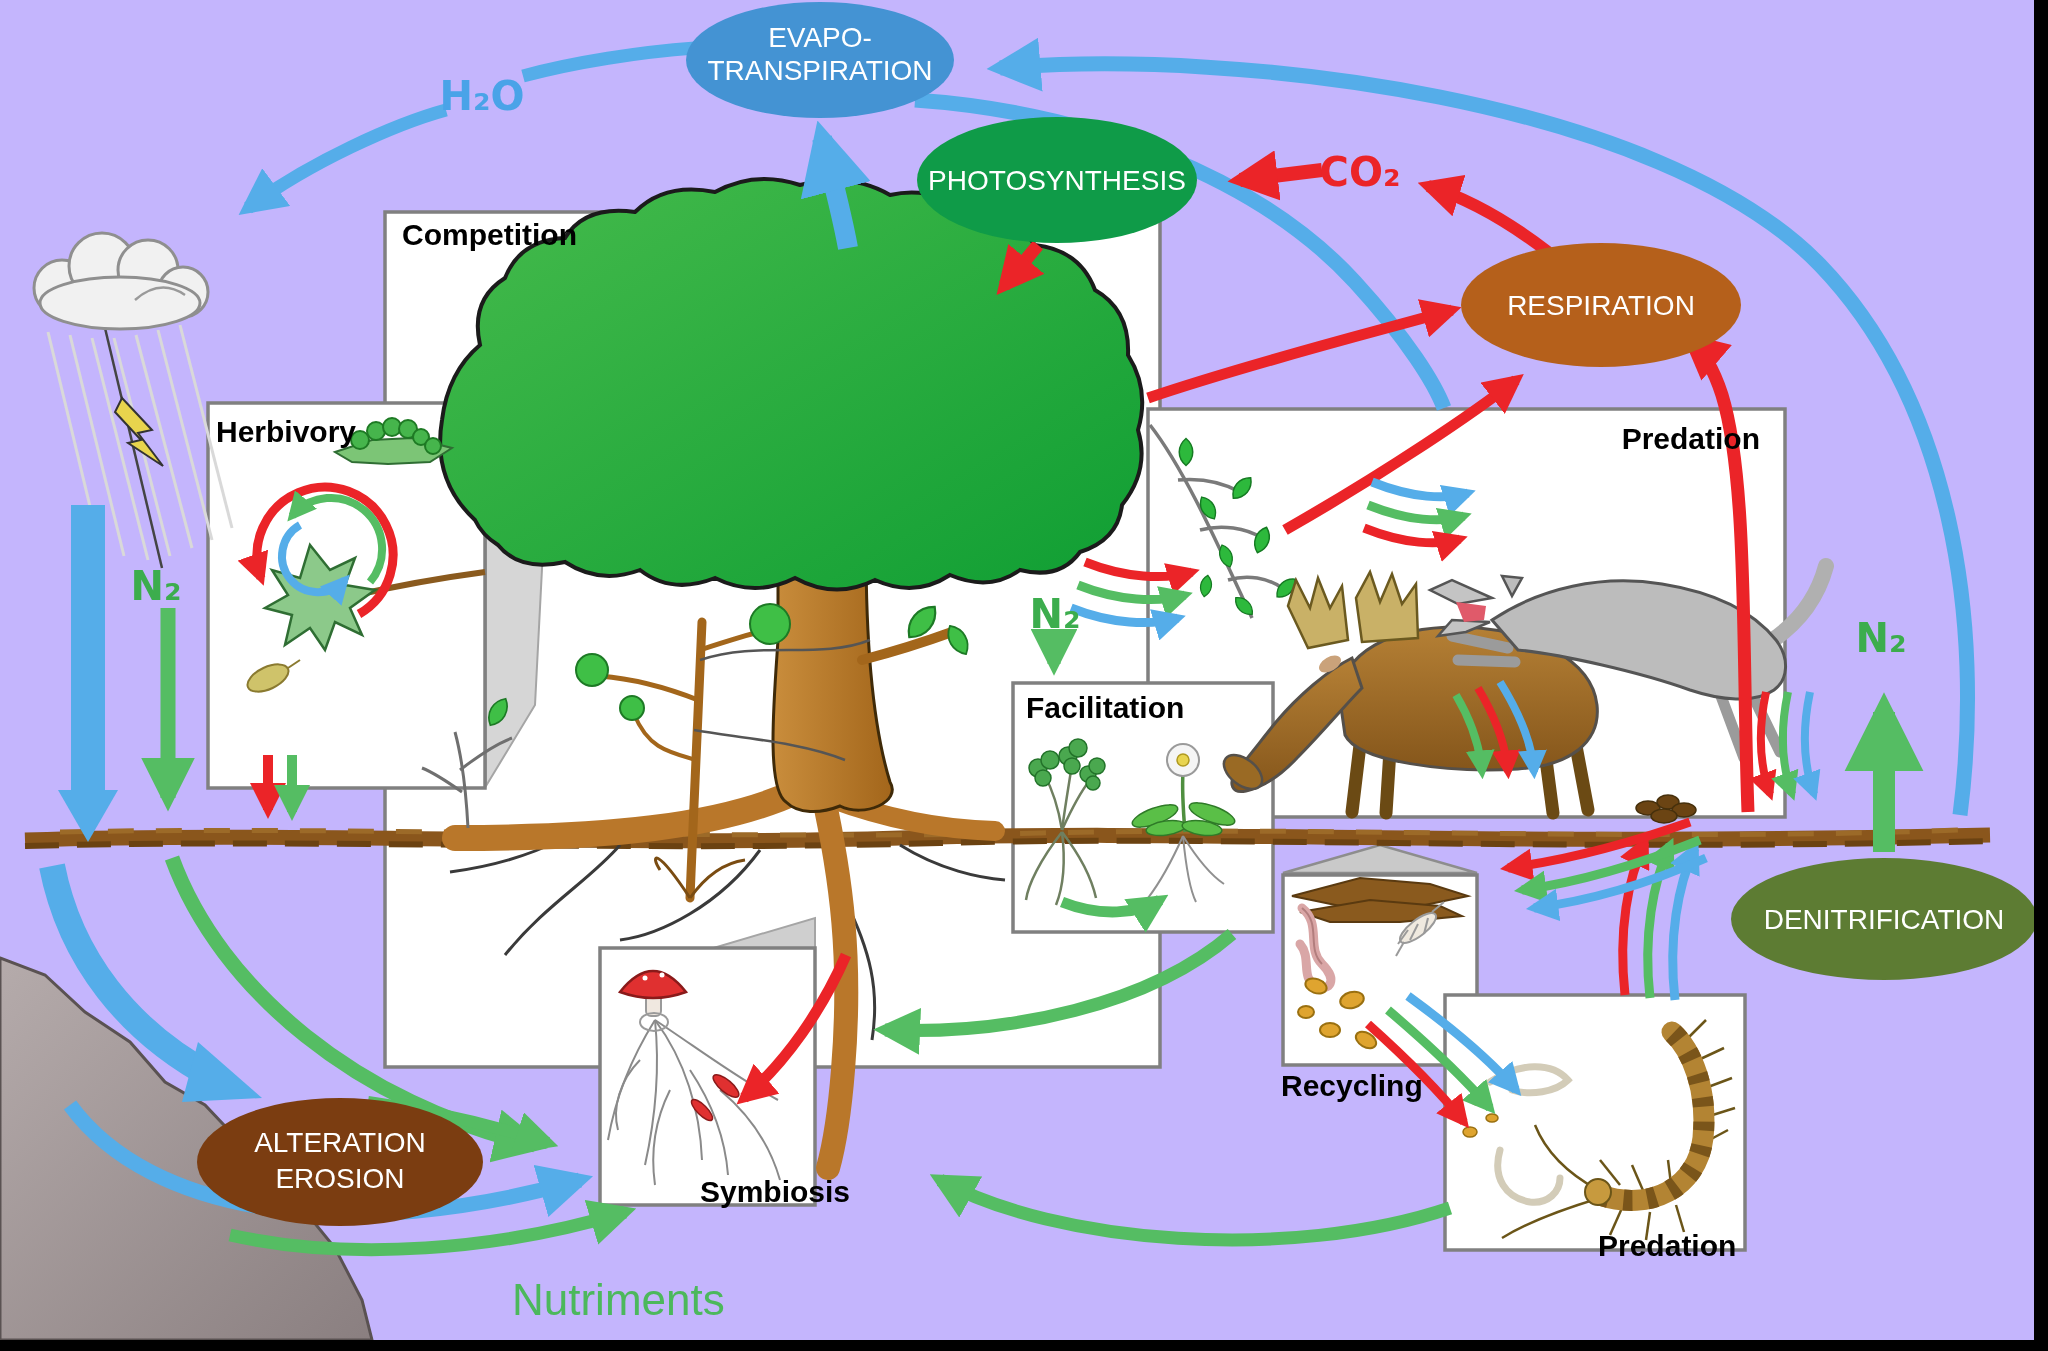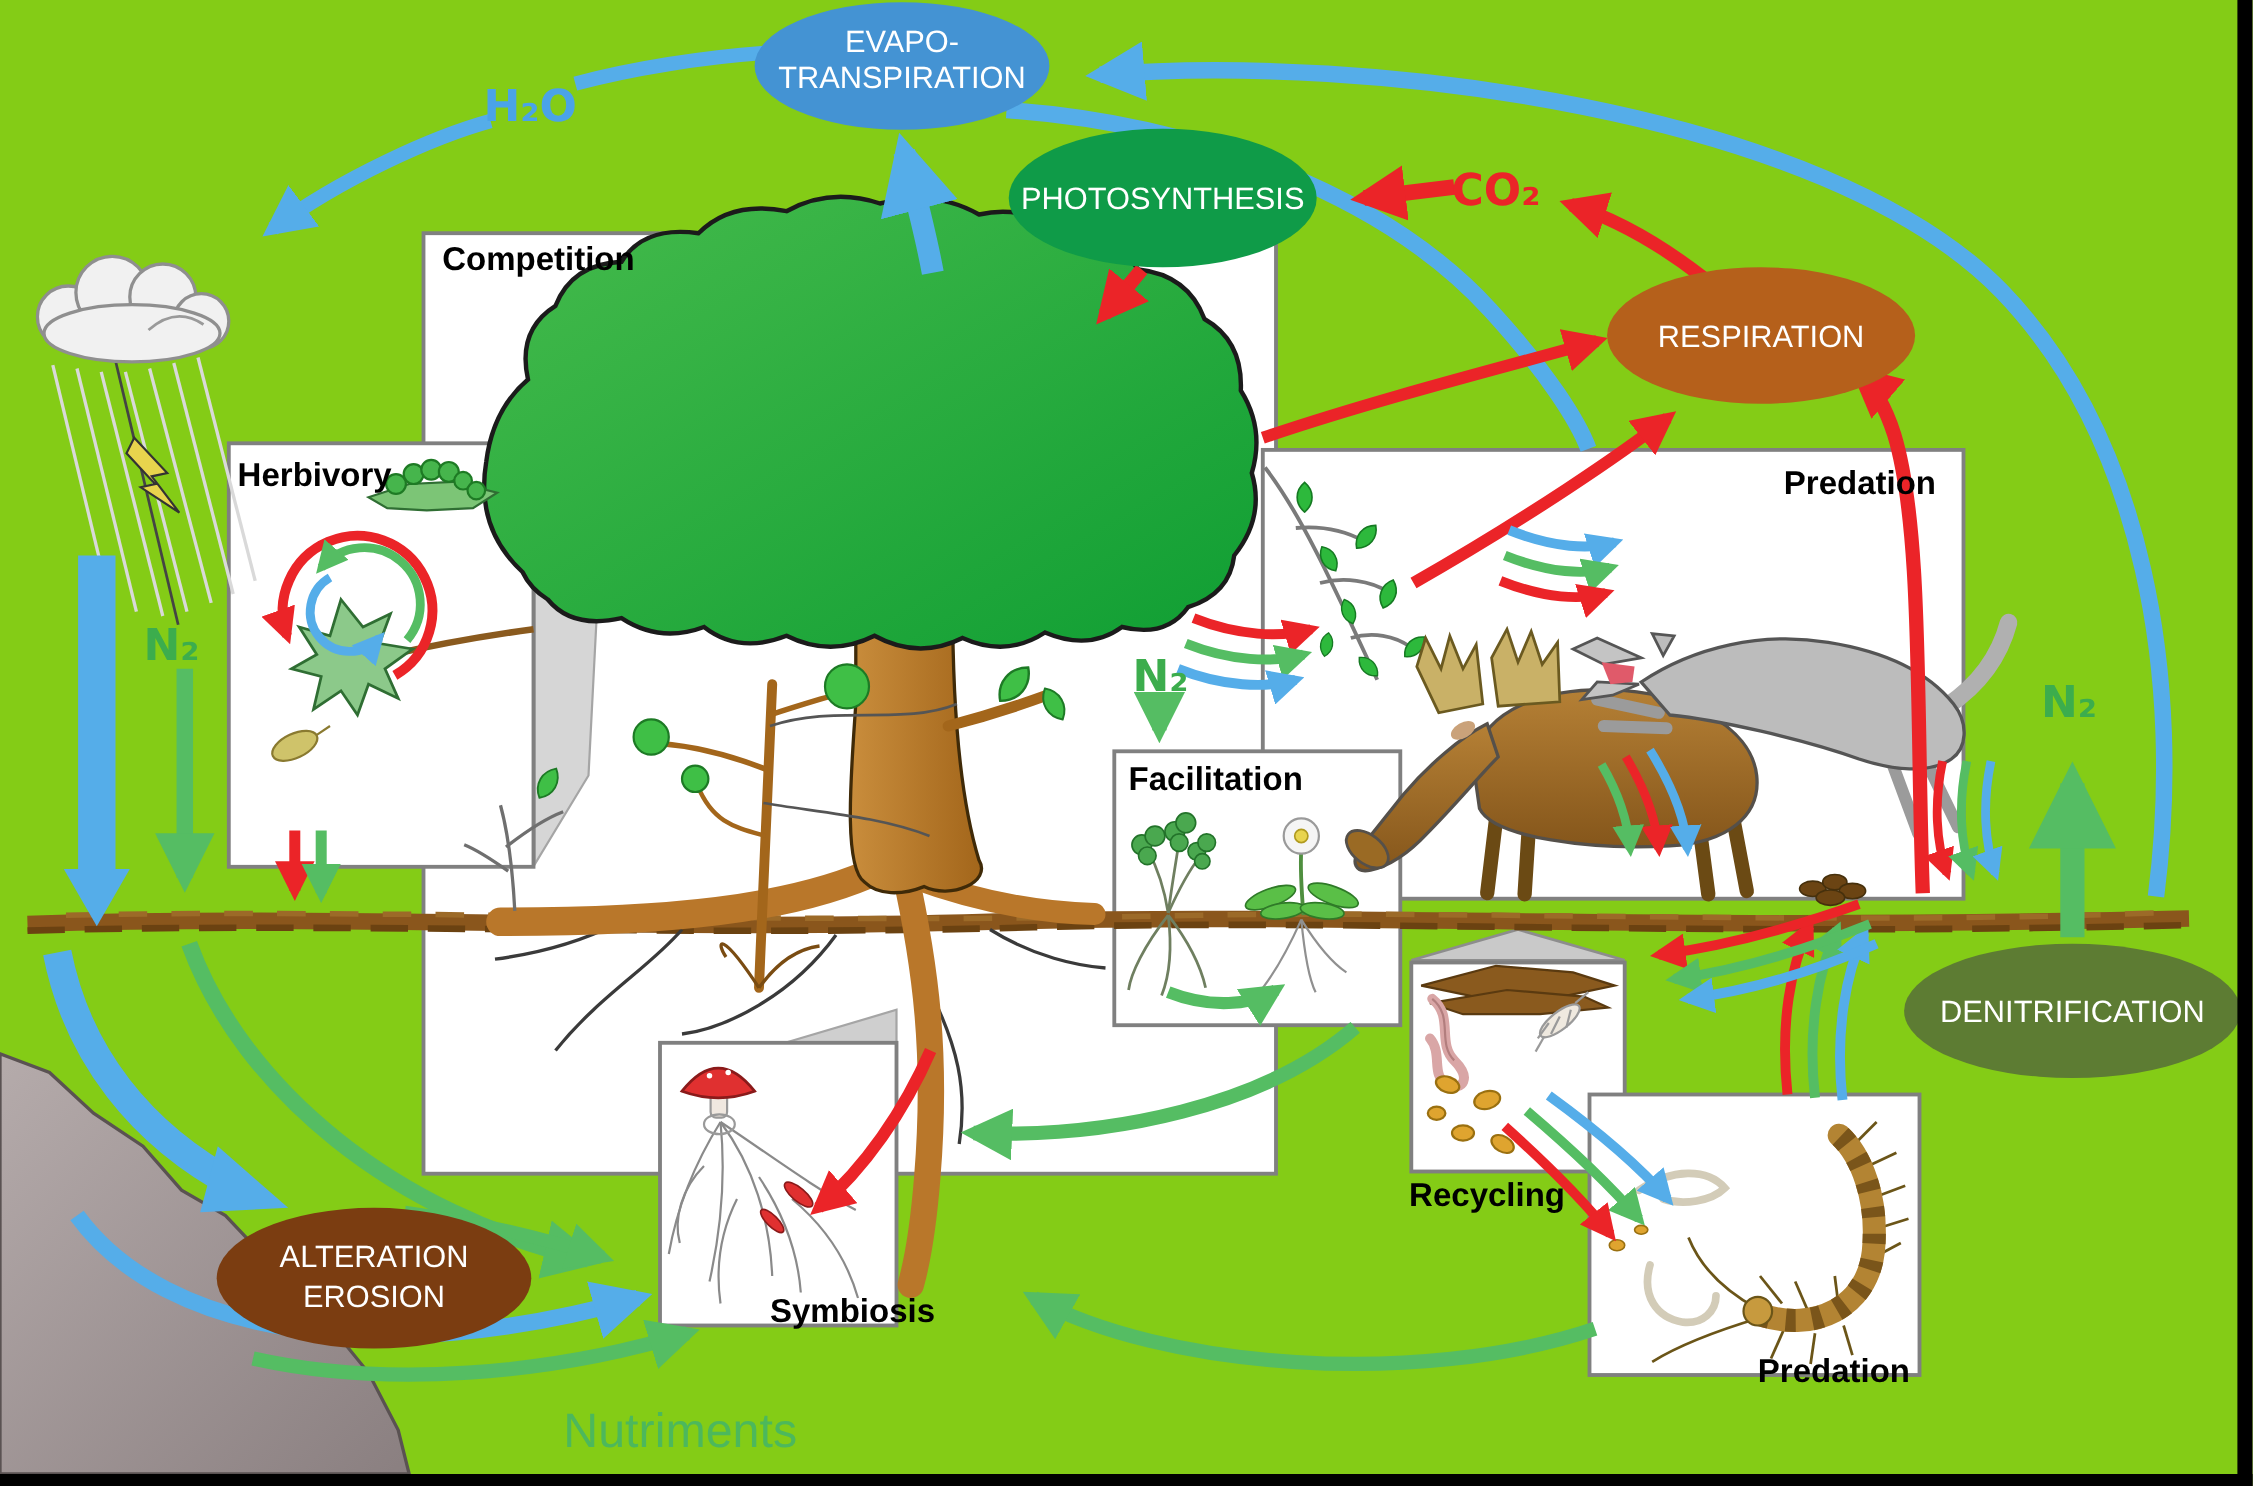--- a/index.html
+++ b/index.html
@@ -1,16 +1,16 @@
 <!DOCTYPE html>
 <html><head>
 <meta charset="utf-8">
 <style>
   html,body{margin:0;padding:0;background:#ffffff;}
-  .stage{position:relative;width:2048px;height:1351px;background:#84cc16;overflow:hidden;
+  .stage{position:relative;width:2048px;height:1351px;background:#c4b5fd;overflow:hidden;
          font-family:"Liberation Sans", sans-serif;}
   svg{position:absolute;left:0;top:0;}
   text{font-family:"Liberation Sans", sans-serif;}
   .boxlabel{font-size:30px;font-weight:bold;fill:#000;}
   .ellipselabel{font-size:28px;fill:#ffffff;}
   .molecule{font-size:40px;font-weight:bold;font-family:"DejaVu Sans", sans-serif;}
   .nutr{font-size:44px;fill:#4cb85c;}
 </style>
 </head>
 <body>

